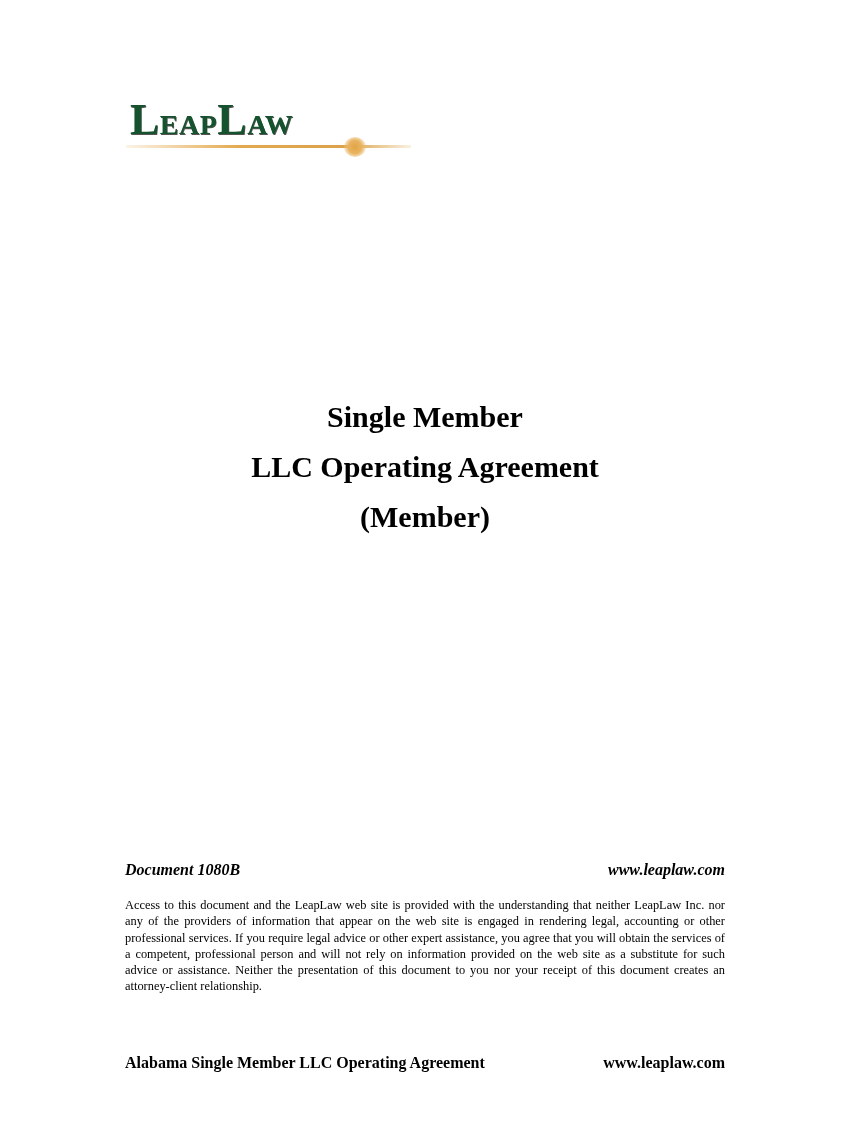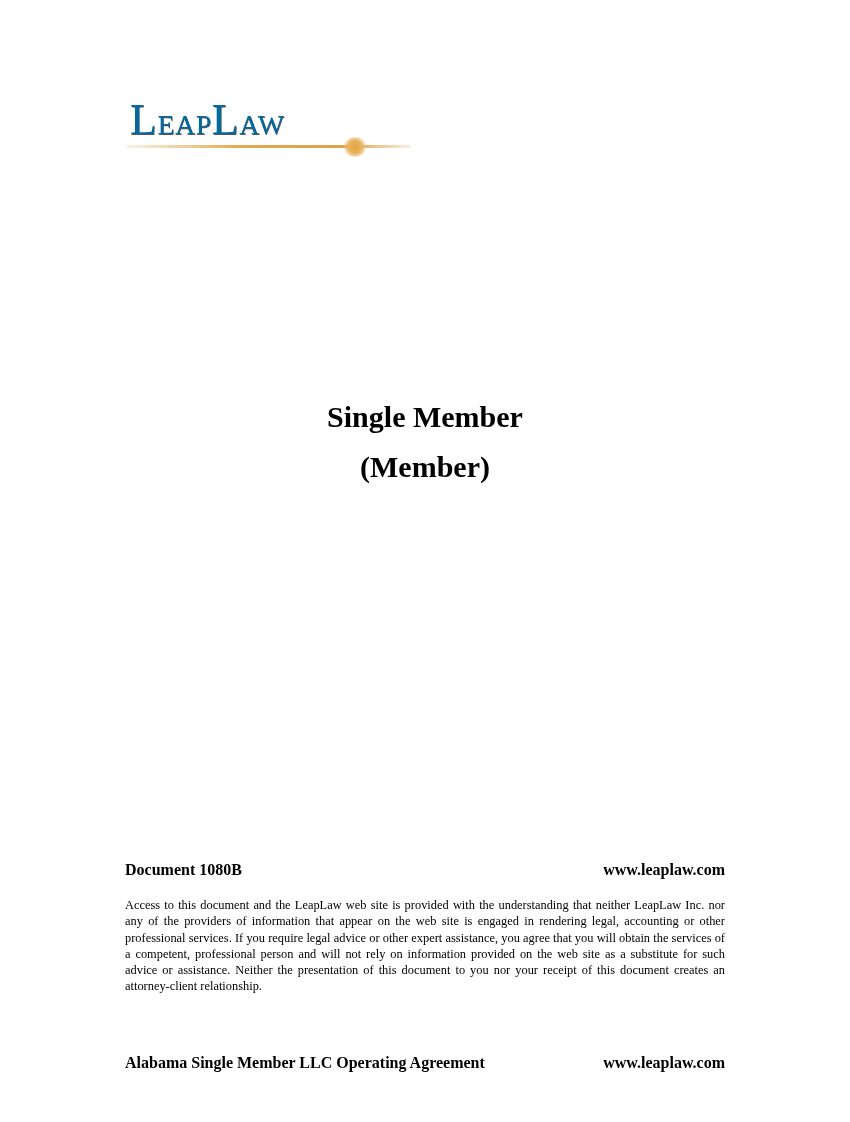--- a/index.html
+++ b/index.html
@@ -23,23 +23,24 @@
       height: 60px;
     }
     .logo-text {
       position: absolute;
       left: 4px;
       top: 0px;
       font-family: "Liberation Serif", "DejaVu Serif", serif;
       font-size: 40px;
       line-height: 40px;
       letter-spacing: 0.5px;
-      color: #0369a1;
+      color: #14532d;
       font-variant: small-caps;
       text-shadow: 0.6px 0.6px 0 #555;
+      font-weight: bold;
     }
     .logo-text .cap { font-size: 44px; }
     .logo-line {
       position: absolute;
       left: 0px;
       top: 45px;
       width: 285px;
       height: 3px;
       background: linear-gradient(to right, rgba(232,180,100,0.15) 0%, #e3a94e 40%, #dba24a 78%, rgba(230,185,110,0.2) 100%);
     }
@@ -65,20 +66,21 @@
     .title-line { display: block; }
     .doc-row {
       position: absolute;
       left: 125px;
       top: 860px;
       width: 600px;
       height: 20px;
       font-weight: bold;
       font-size: 16px;
       line-height: 20px;
+      font-style: italic;
     }
     .doc-row .left { position: absolute; left: 0; top: 0; }
     .doc-row .right { position: absolute; right: 0; top: 0; }
     .disclaimer {
       position: absolute;
       left: 125px;
       top: 897px;
       width: 600px;
       font-size: 12.4px;
       line-height: 16.3px;
@@ -102,20 +104,21 @@
 <body>
 
 <div class="logo">
   <div class="logo-text"><span class="cap">L</span><span>eap</span><span class="cap">L</span><span>aw</span></div>
   <div class="logo-line"></div>
   <div class="logo-glow"></div>
 </div>
 
 <div class="title-block">
   <span class="title-line">Single Member</span>
+  <span class="title-line">LLC Operating Agreement</span>
   <span class="title-line">(Member)</span>
 </div>
 
 <div class="doc-row">
   <span class="left">Document 1080B</span>
   <span class="right">www.leaplaw.com</span>
 </div>
 
 <div class="disclaimer">Access to this document and the LeapLaw web site is provided with the understanding that neither LeapLaw Inc. nor any of the providers of information that appear on the web site is engaged in rendering legal, accounting or other professional services.  If you require legal advice or other expert assistance, you agree that you will obtain the services of a competent, professional person and will not rely on information provided on the web site as a substitute for such advice or assistance.  Neither the presentation of this document to you nor your receipt of this document creates an attorney-client relationship.</div>
 

